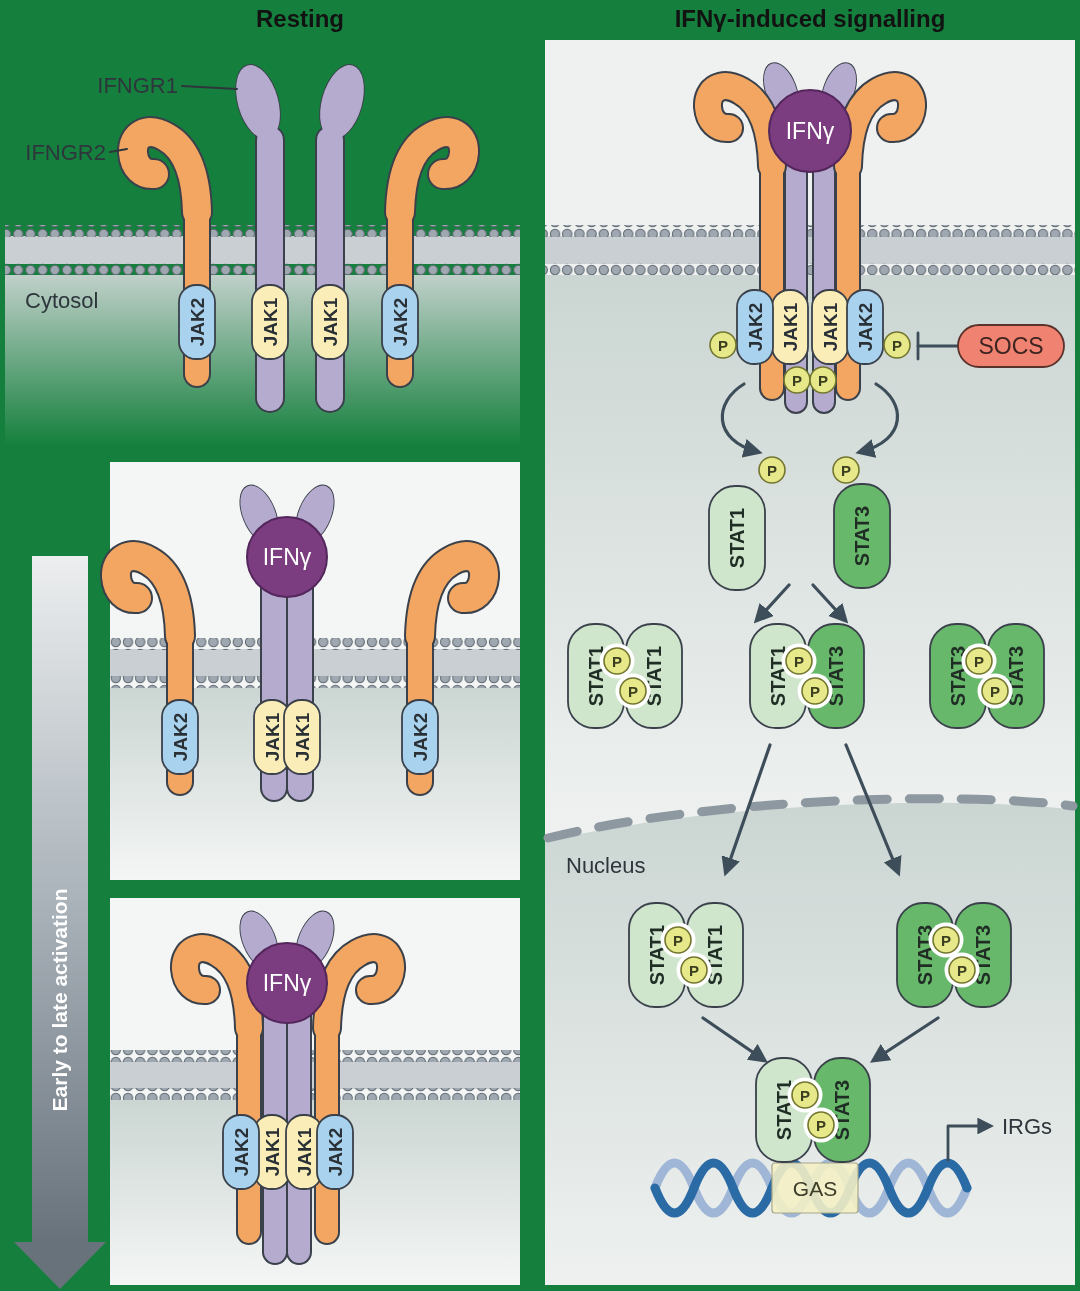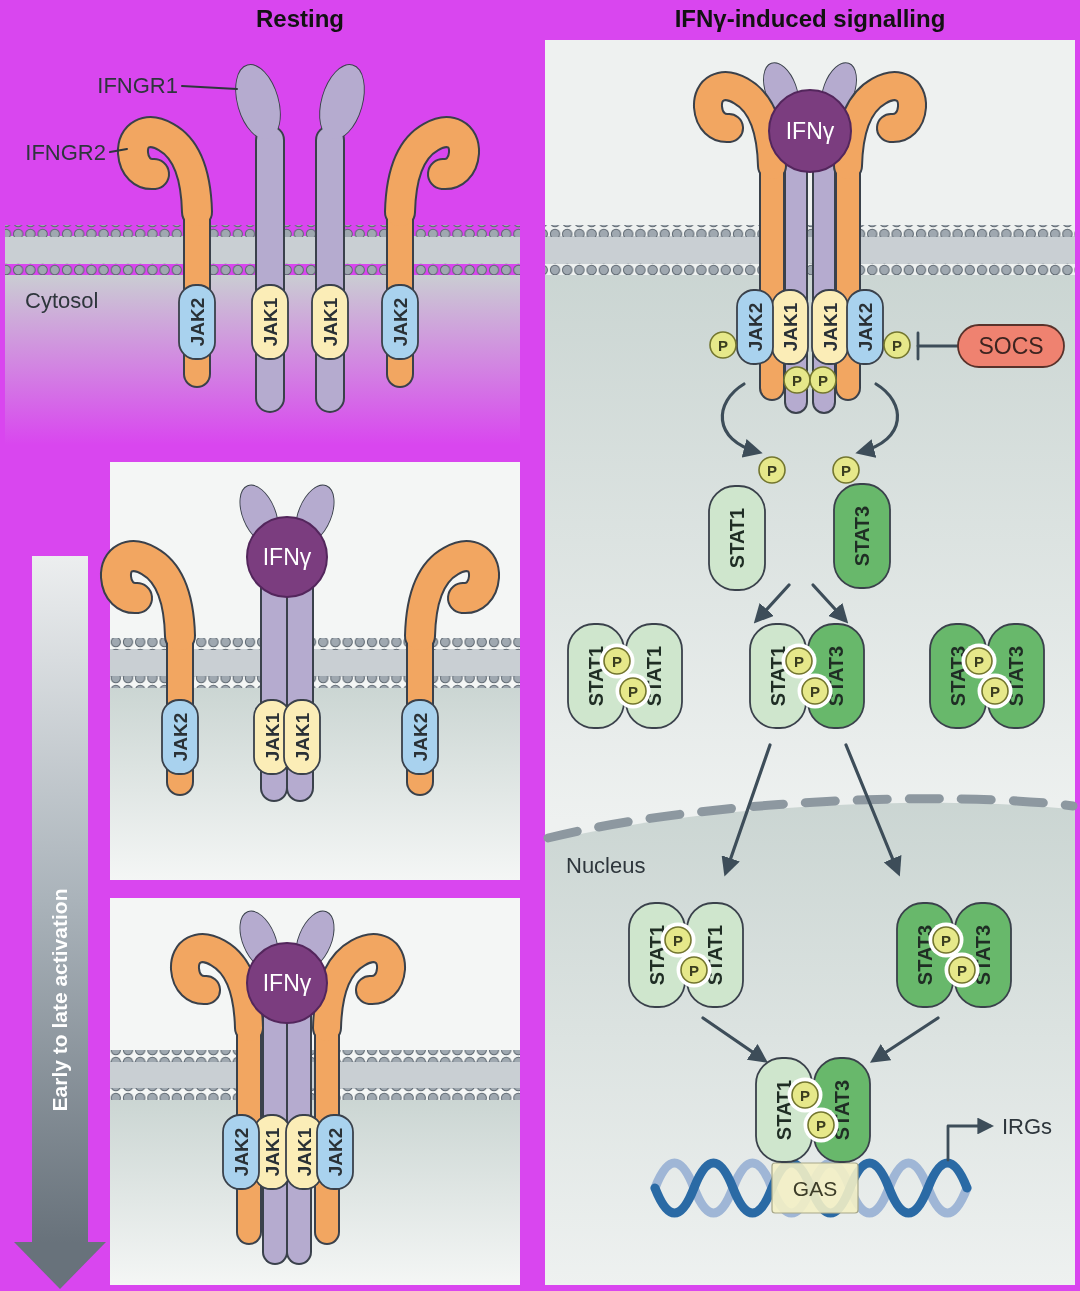--- a/index.html
+++ b/index.html
@@ -1,18 +1,18 @@
 <!DOCTYPE html>
 <html style="--c-ifngr1: #b5abcf; --c-ifngr2: #f2a661; --c-jak1: #fbedb7; --c-jak2: #a9d2ee; --c-ifng: #7b3d7f; --c-stat1: #cfe6cd; --c-stat3: #68b86b; --c-phospho: #e6e88a; --c-socs: #ef8270; --c-membrane-head: #9fa8b0; --c-membrane-band: #c9cfd3; --c-arrow: #3d4d59; --c-dna-dark: #2a6aa5; --c-dna-light: #9fb6d6; --c-gas-box: #f3efc5; --c-outline: #3a414b;"><head>
 <meta charset="utf-8">
 <style>
   *{box-sizing:border-box}
   html,body{margin:0;padding:0;background:#ffffff}
   body{font-family:"Liberation Sans","DejaVu Sans",sans-serif}
-  #stage{position:relative;width:1080px;height:1291px;background:#d946ef}
+  #stage{position:relative;width:1080px;height:1291px;background:#15803d}
   svg{display:block}
   text{font-family:"Liberation Sans","DejaVu Sans",sans-serif}
 
   .t-title{font-size:24px;font-weight:700;fill:#121212}
   .t-label{font-size:22px;fill:#2e363c}
   .t-pill{font-size:19px;font-weight:600;fill:#2a3136}
   .t-stat{font-size:20px;font-weight:600;fill:#1f2d24}
   .t-p{font-size:15px;font-weight:700;fill:#3b3e1f}
   .t-ifng{font-size:23px;fill:#ffffff}
   .t-socs{font-size:23px;fill:#3d2420}

